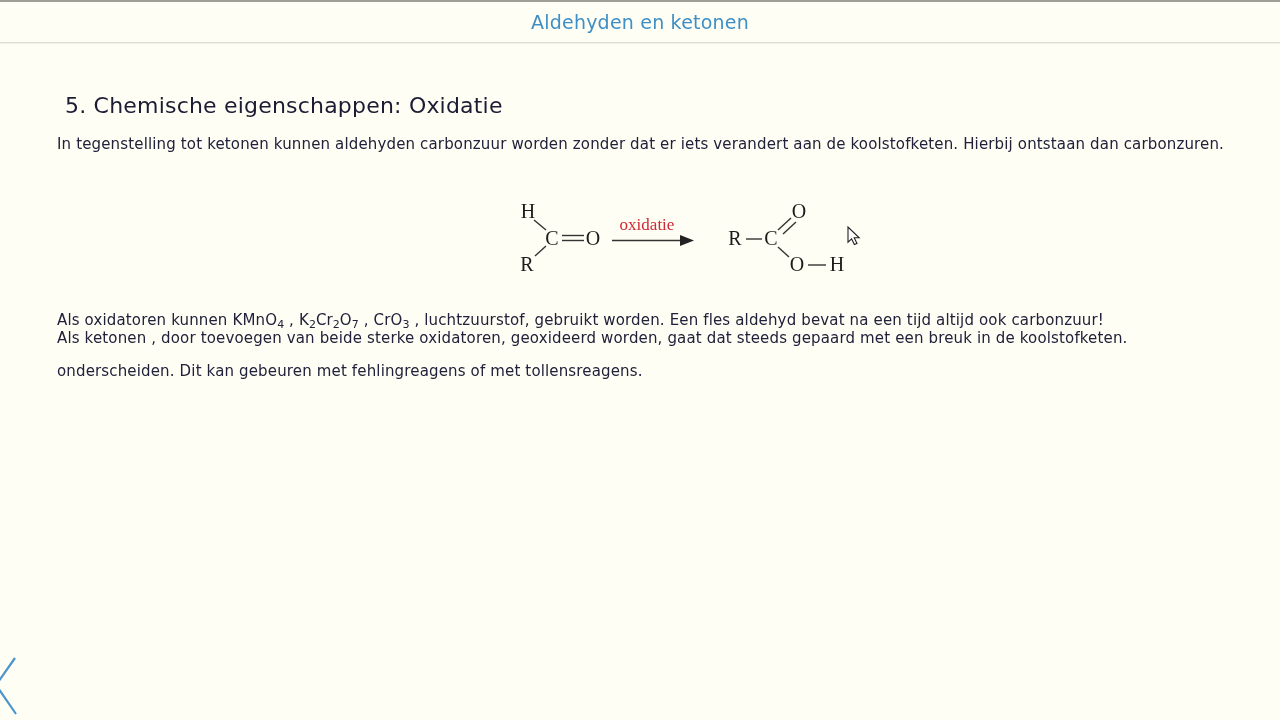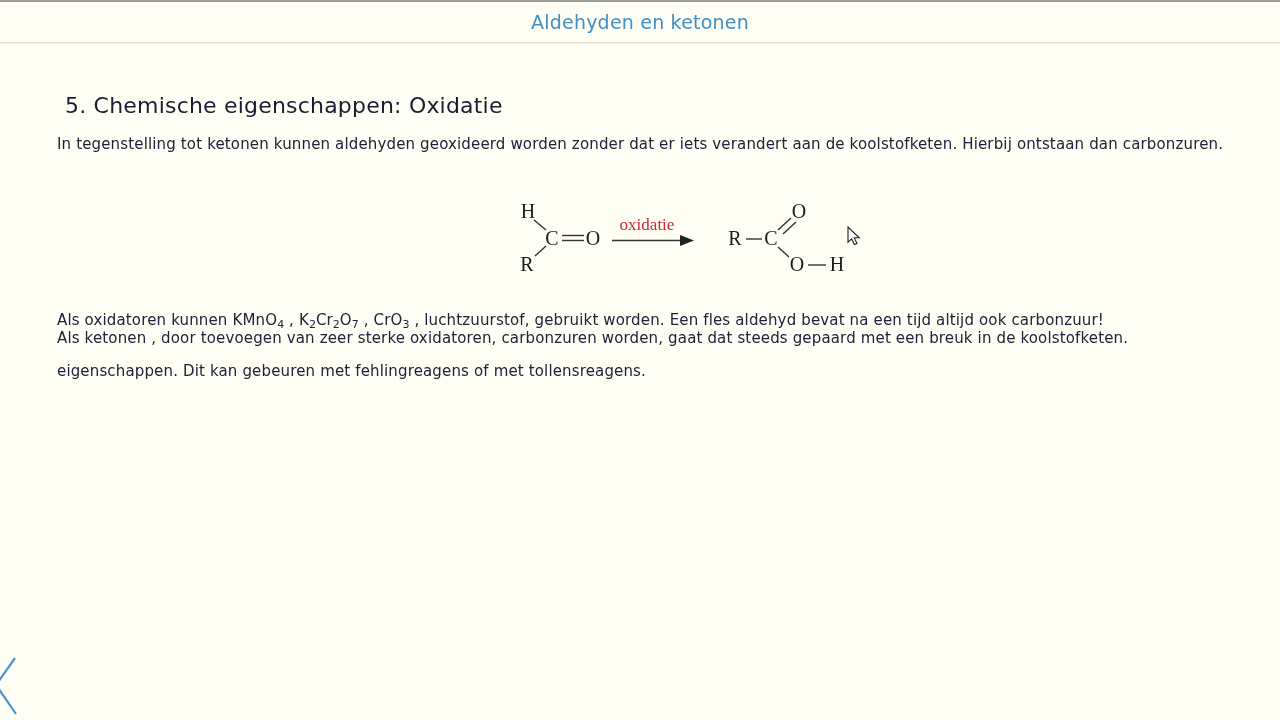--- a/index.html
+++ b/index.html
@@ -84,21 +84,21 @@
 <div class="page">
 
   <div class="topline"></div>
 
   <div class="header">
     <div class="header-title">Aldehyden en ketonen</div>
   </div>
 
   <h1 class="heading">5. Chemische eigenschappen: Oxidatie</h1>
 
-  <div class="p p1">In tegenstelling tot ketonen kunnen aldehyden geoxideerd worden zonder dat er iets verandert aan de koolstofketen. Hierbij ontstaan dan carbonzuren.</div>
+  <div class="p p1">In tegenstelling tot ketonen kunnen aldehyden carbonzuur worden zonder dat er iets verandert aan de koolstofketen. Hierbij ontstaan dan carbonzuren.</div>
 
   <div class="diagram">
     <svg width="370" height="95" viewBox="0 0 370 95">
 
       <text x="23" y="23" text-anchor="middle">H</text>
       <line x1="29" y1="25" x2="41" y2="35"></line>
       <text x="47" y="50" text-anchor="middle">C</text>
       <line x1="57" y1="40.5" x2="79" y2="40.5"></line>
       <line x1="57" y1="45.5" x2="79" y2="45.5"></line>
       <text x="88" y="50" text-anchor="middle">O</text>
@@ -117,24 +117,24 @@
       <text x="294" y="23" text-anchor="middle">O</text>
       <line x1="273" y1="52" x2="284" y2="62"></line>
       <text x="292" y="76" text-anchor="middle">O</text>
       <line x1="303" y1="70" x2="321" y2="70"></line>
       <text x="332" y="76" text-anchor="middle">H</text>
     </svg>
   </div>
 
   <div class="p p2"><span>Als oxidatoren kunnen KMnO</span><sub>4</sub><span> , K</span><sub>2</sub><span>Cr</span><sub>2</sub><span>O</span><sub>7</sub><span> , CrO</span><sub>3</sub><span> , luchtzuurstof, gebruikt worden. Een fles aldehyd bevat na een tijd altijd ook carbonzuur!</span></div>
 
-  <div class="p p3">Als ketonen , door toevoegen van zeer sterke oxidatoren, carbonzuren worden, gaat dat steeds gepaard met een breuk in de koolstofketen.</div>
+  <div class="p p3">Als ketonen , door toevoegen van beide sterke oxidatoren, geoxideerd worden, gaat dat steeds gepaard met een breuk in de koolstofketen.</div>
 
   <div class="p p4">
-    <div>eigenschappen. Dit kan gebeuren met fehlingreagens of met tollensreagens.</div>
+    <div>onderscheiden. Dit kan gebeuren met fehlingreagens of met tollensreagens.</div>
   </div>
 
   <svg class="chevron-svg" width="22" height="68" viewBox="0 0 22 68">
     <polyline points="15,6 -4,33 16,62" fill="none" stroke="#4d94cc" stroke-width="2.2"></polyline>
   </svg>
 
   <svg class="cursor-svg" width="15" height="21" viewBox="0 0 15 21">
     <path d="M1 1 L1 16.2 L4.6 12.9 L7.4 18.6 L10 17.4 L7.2 11.8 L12.2 11.8 Z" fill="#ffffff" stroke="#222222" stroke-width="1.1"></path>
   </svg>
 

